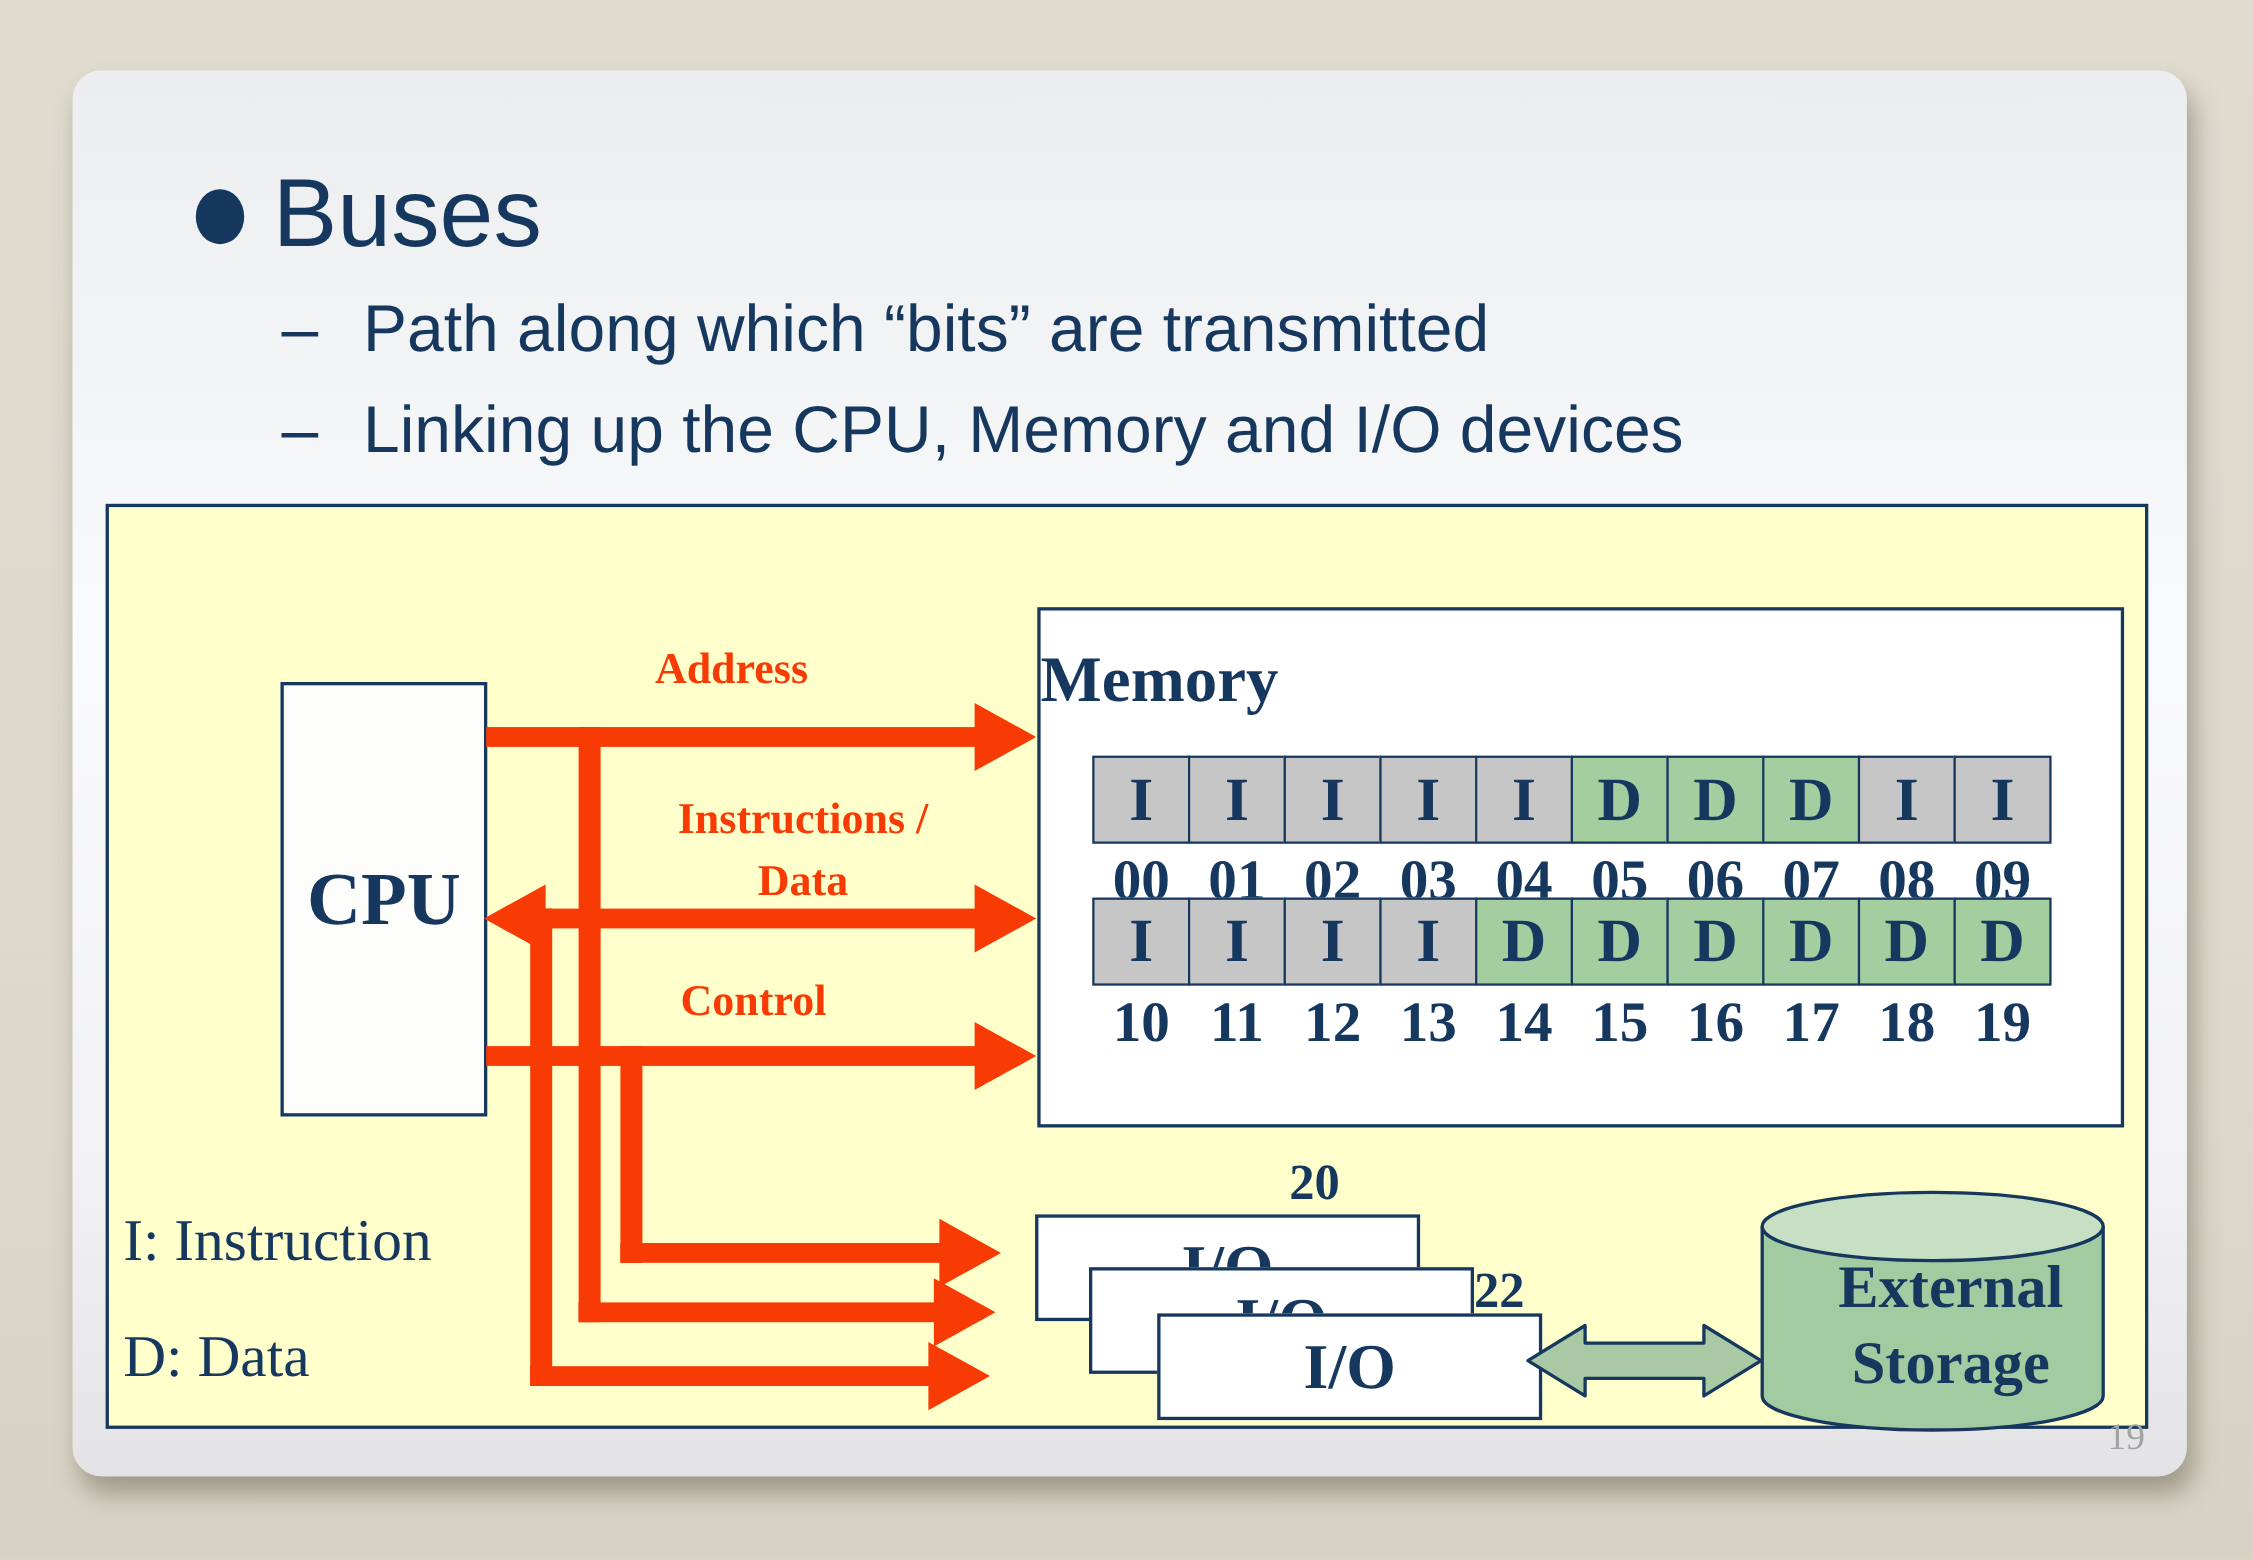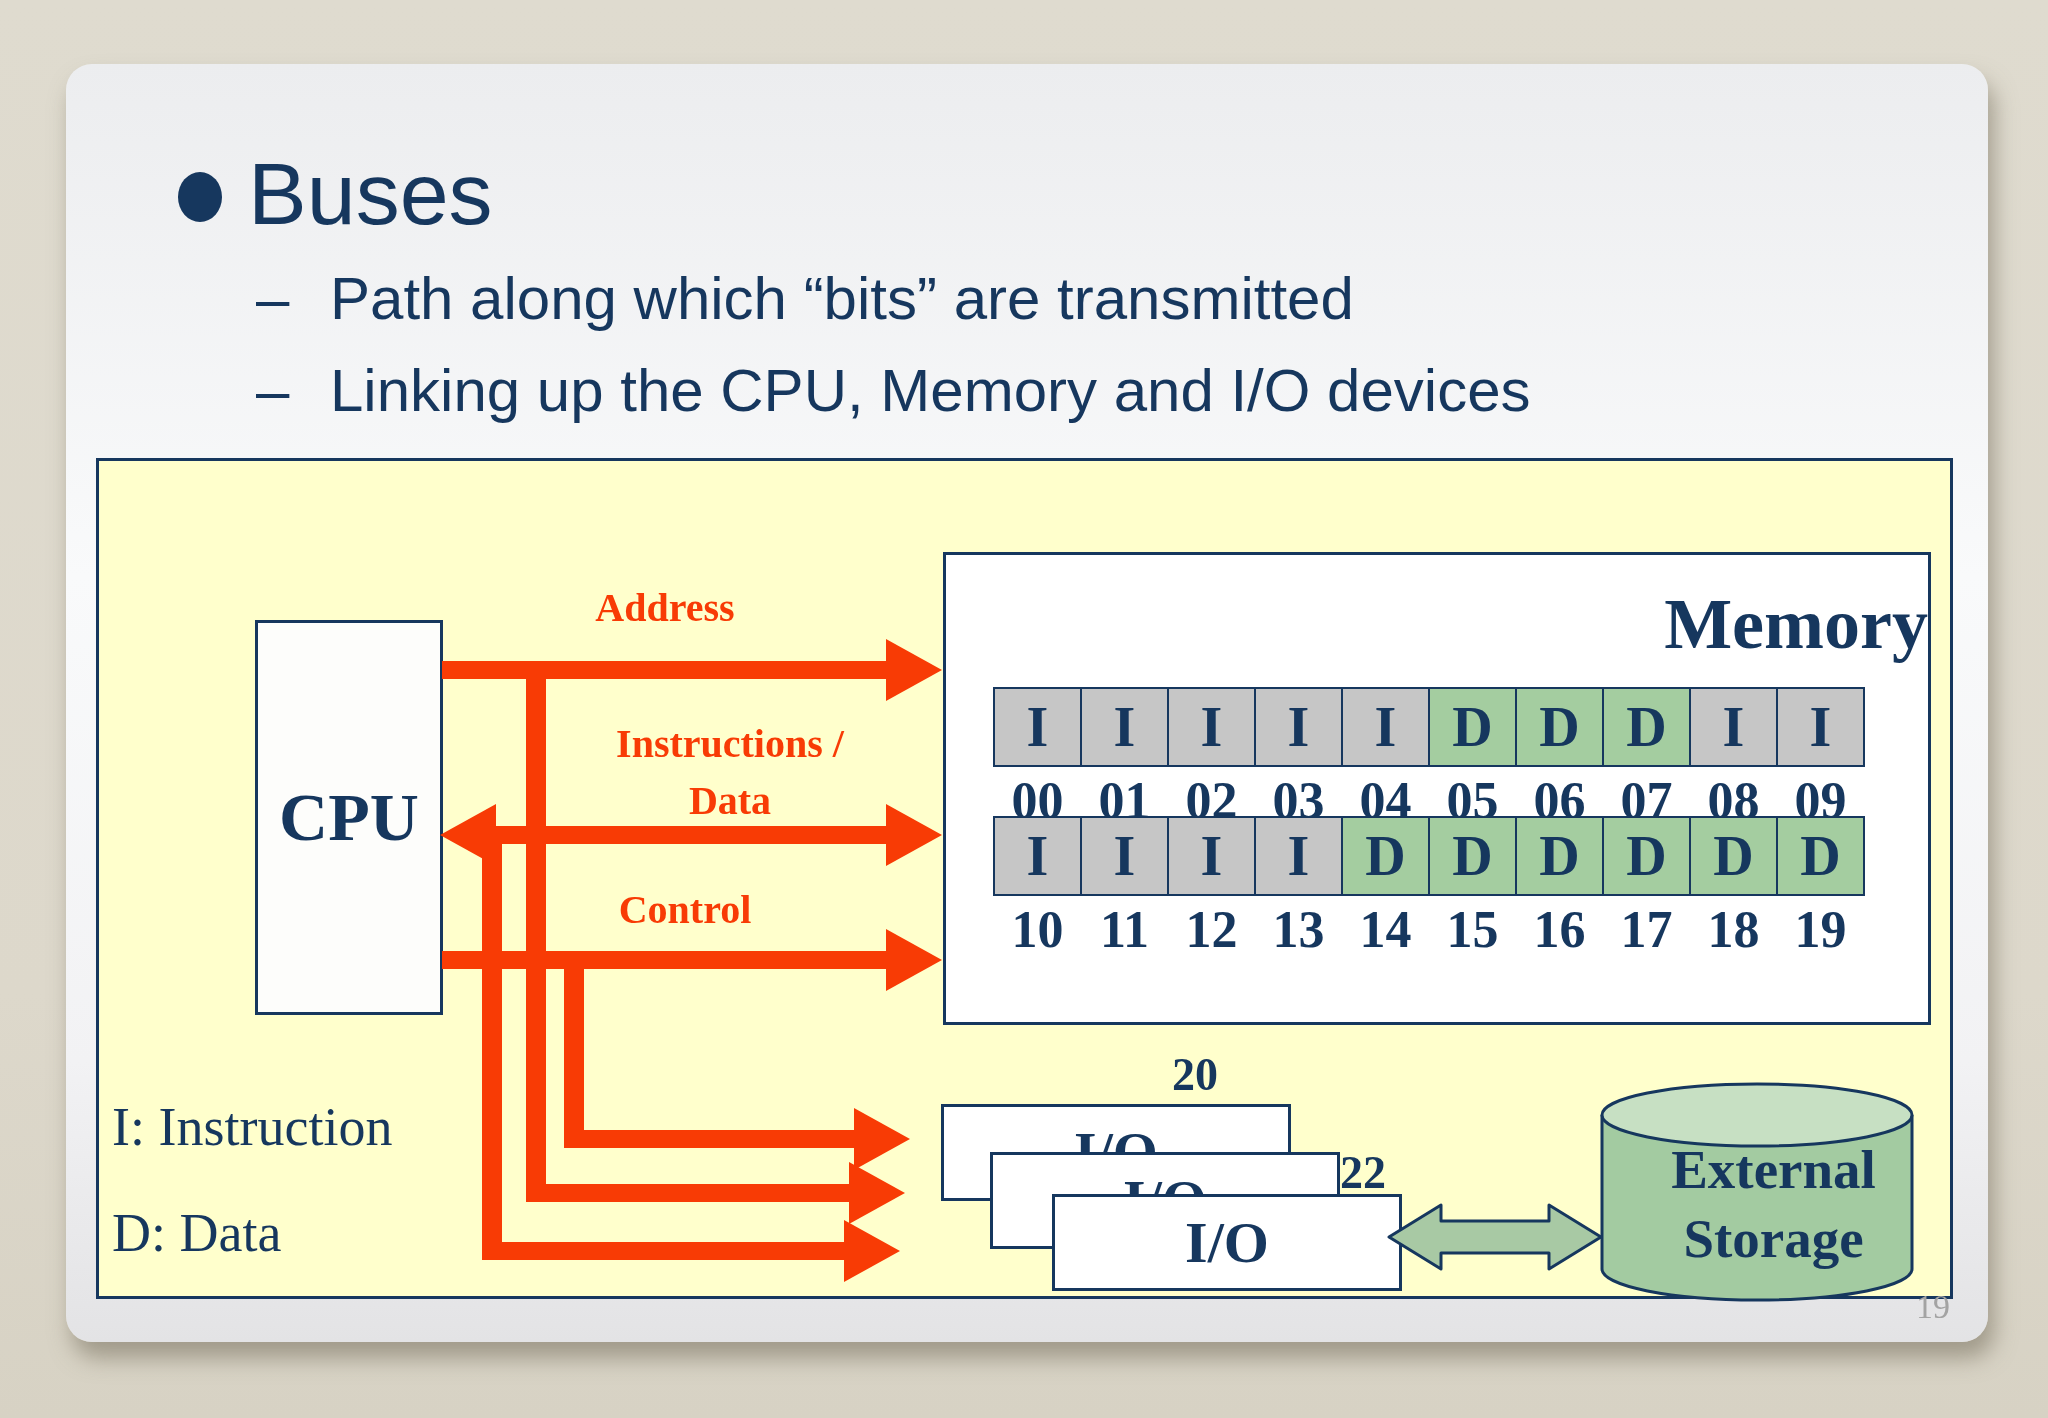--- a/index.html
+++ b/index.html
@@ -18,22 +18,22 @@
   .sub2{left:256px;top:358px;}
   
   .diagram{position:absolute;left:96px;top:458px;width:1857px;height:841px;background:#FFFFCC;
            border:3px solid #16375E;box-sizing:border-box;}
   
   .cpu-box{position:absolute;left:255px;top:620px;width:188px;height:395px;background:#FDFDFB;
            border:3px solid #16375E;box-sizing:border-box;display:flex;align-items:center;justify-content:center;
            font-family:"Liberation Serif",serif;font-weight:bold;font-size:68px;color:#16375E;}
   .memory-box{position:absolute;left:943px;top:552px;width:988px;height:473px;background:#FFFFFF;
               border:3px solid #16375E;box-sizing:border-box;}
-  .memory-title{position:absolute;left:0;top:28px;width:100%;text-align:right;
-                font-family:"Liberation Serif",serif;font-weight:bold;font-size:72px;color:#16375E;}
+  .memory-title{position:absolute;left:0;top:28px;width:100%;text-align:left;
+                font-family:"Liberation Serif",serif;font-weight:bold;font-size:59px;color:#16375E;}
   .mem-cells{position:absolute;left:47px;display:flex;}
   .mem-cell{width:89px;height:80px;margin-left:-2px;border:2px solid #16375E;box-sizing:border-box;
             display:flex;align-items:center;justify-content:center;
             font-family:"Liberation Serif",serif;font-weight:bold;font-size:56px;color:#16375E;}
   .mem-cell:first-child{margin-left:0;}
   .mem-cell.gray{background:#C6C6C6;}
   .mem-cell.green{background:#A4CDA0;}
   .mem-labels{position:absolute;left:48px;display:flex;}
   .mem-label{width:87px;text-align:center;font-family:"Liberation Serif",serif;font-weight:bold;
              font-size:52px;color:#16375E;}

